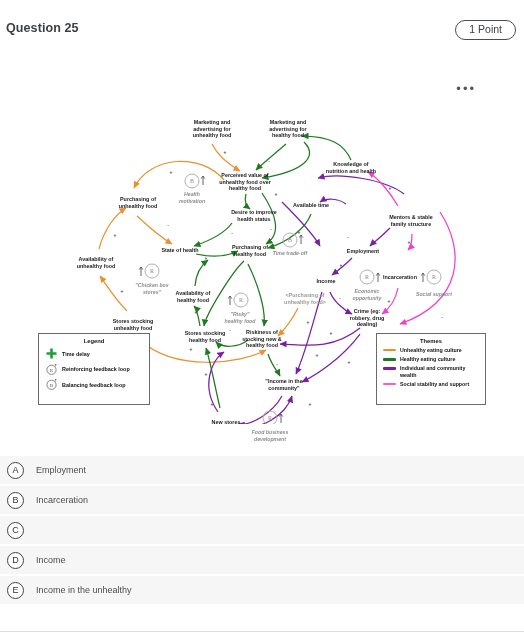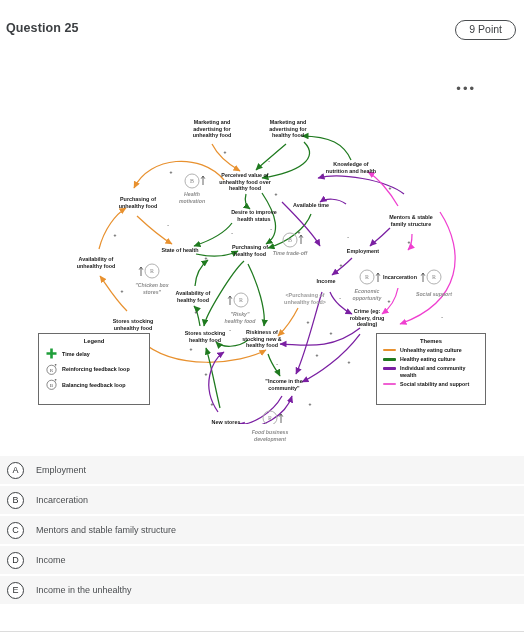--- a/index.html
+++ b/index.html
@@ -102,21 +102,21 @@
     border-top: 1px solid #dcdcdc;
   }
 </style>
 </head>
 <body>
 
 <div id="page">
 
   <div class="header">
     <div class="q-title">Question 25</div>
-    <div class="point-badge">9 Point</div>
+    <div class="point-badge">1 Point</div>
   </div>
 
   <div class="diagram-wrap">
 
     <div class="dots-menu">•••</div>
 
     <svg class="cld" viewBox="0 0 524 372">
       <defs>
         <marker id="ah-o" markerWidth="7" markerHeight="7" refX="5.2" refY="2.6" orient="auto">
           <path d="M0,0 L5.6,2.6 L0,5.2 z" fill="#e8912f"></path>
@@ -360,21 +360,20 @@
     <div class="option-row">
       <div class="opt-letter">A</div>
       <div class="opt-text">Employment</div>
     </div>
     <div class="option-row">
       <div class="opt-letter">B</div>
       <div class="opt-text">Incarceration</div>
     </div>
     <div class="option-row">
       <div class="opt-letter">C</div>
-      <div class="opt-text">Mentors and stable family structure</div>
     </div>
     <div class="option-row">
       <div class="opt-letter">D</div>
       <div class="opt-text">Income</div>
     </div>
     <div class="option-row">
       <div class="opt-letter">E</div>
       <div class="opt-text">Income in the unhealthy</div>
     </div>
   </div>

